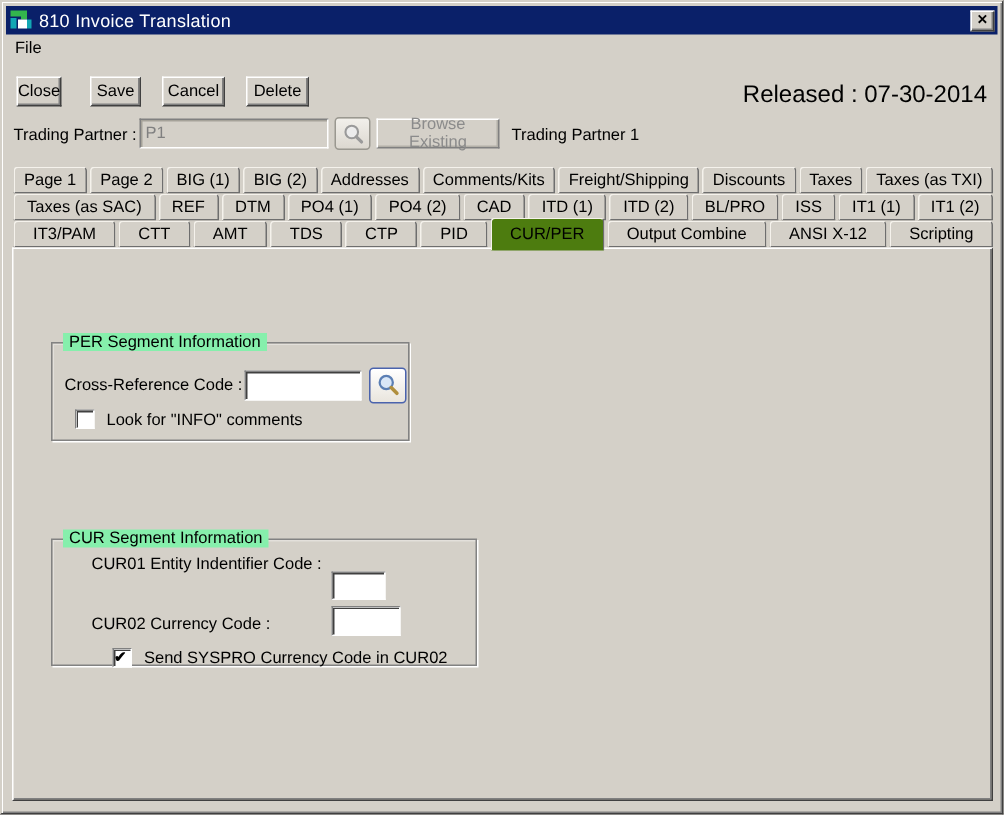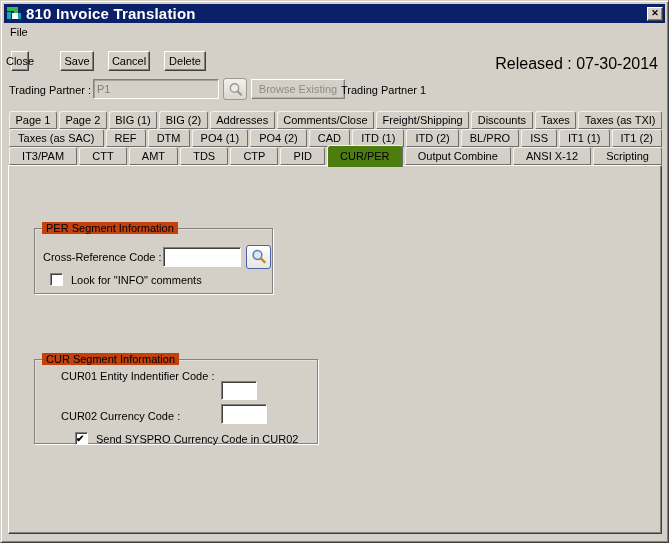--- a/index.html
+++ b/index.html
@@ -11,40 +11,40 @@
     box-shadow: inset 1px 1px 0 #ffffff, inset -1px -1px 0 #808080;
     font-family:"Liberation Sans", sans-serif; font-size:11px; color:#000;
     overflow:hidden;
   }
   
   .titlebar {
     position:absolute; left:3px; top:3px; right:3px; height:19px;
     background:#0a2069; display:flex; align-items:center; padding:0 2px; gap:4px;
   }
   .titlebar .app-icon { width:16px; height:16px; flex:0 0 auto; }
-  .titlebar .title { flex:1; color:#fff; font-weight:bold; font-size:15px; letter-spacing:.2px; white-space:nowrap; overflow:hidden; }
+  .titlebar .title { flex:1; color:#fff; font-weight:normal; font-size:12px; letter-spacing:.2px; white-space:nowrap; overflow:hidden; }
   .titlebar .close-btn {
     width:16px; height:14px; background:#d4d0c8;
     border:1px solid; border-color:#fff #404040 #404040 #fff;
     box-shadow: inset -1px -1px 0 #808080;
     display:flex; align-items:center; justify-content:center;
     font-size:9px; font-weight:bold; line-height:1; cursor:default; color:#000;
   }
   
   .menubar { position:absolute; left:4px; top:24px; height:16px; display:flex; }
   .menu-item { padding:1px 5px; cursor:default; }
   
   .tb-btn {
     position:absolute; top:50px; height:20px;
     background:#d4d0c8; border:1px solid; border-color:#fff #404040 #404040 #fff;
     box-shadow: inset -1px -1px 0 #808080;
     display:flex; align-items:center; justify-content:center;
     font-size:11px; cursor:default; font-family:inherit;
   }
-  .btn-close  { left:10px;  width:18px; }
+  .btn-close  { left:10px;  width:30px; }
   .btn-save   { left:59px;  width:34px; }
   .btn-cancel { left:107px; width:42px; }
   .btn-delete { left:163px; width:42px; }
   .released { position:absolute; top:54px; right:10px; font-size:16px; }
   
   .partner-label { position:absolute; left:8px; top:83px; }
   .partner-input {
     position:absolute; left:92px; top:78px; width:126px; height:20px;
     background:#d4d0c8; color:#808080;
     border:1px solid; border-color:#808080 #fff #fff #808080;
@@ -59,21 +59,21 @@
     left:222px; top:77px; width:24px; height:22px;
     background:linear-gradient(#f2f0eb,#dcd8d0);
     border:1px solid #9a9890;
   }
   .search-btn.blue {
     left:211px; top:16px; width:25px; height:24px;
     background:linear-gradient(#ffffff,#e9e5dd);
     border:1px solid #4a63ad;
   }
   .browse-btn {
-    position:absolute; left:250px; top:78px; width:94px; height:20px;
+    position:absolute; left:250px; top:78px; width:82px; height:20px;
     background:#d4d0c8; color:#8b8b8b;
     border:1px solid; border-color:#fff #808080 #808080 #fff;
     box-shadow: inset -1px -1px 0 #b3b0a8;
     display:flex; align-items:center; justify-content:center; font-size:11px; font-family:inherit; cursor:default;
   }
   .partner-name { position:absolute; left:340px; top:83px; }
   
   .tabs { position:absolute; left:8px; top:110px; width:653px; }
   .tab-row { display:flex; height:18px; }
   .tab {
@@ -95,21 +95,21 @@
     background:#d4d0c8;
     border:1px solid; border-color:#fff #404040 #404040 #fff;
     box-shadow: inset -1px -1px 0 #808080;
   }
   .groupbox {
     position:absolute;
     border:1px solid #828282;
     box-shadow: 1px 1px 0 #ffffff, inset 1px 1px 0 rgba(255,255,255,.35);
   }
   .groupbox .legend {
-    position:absolute; top:-7px; left:7px; background:#c2410c; padding:0 4px;
+    position:absolute; top:-7px; left:7px; background:#86efac; padding:0 4px;
     font-size:11px; white-space:nowrap;
   }
   .gb-per { left:25px; top:62px; width:239px; height:66px; }
   .gb-cur { left:25px; top:193px; width:284px; height:85px; }
   .lbl { position:absolute; white-space:nowrap; }
   .edit {
     position:absolute; background:#fff; border:1px solid; border-color:#808080 #fff #fff #808080;
     box-shadow: inset 1px 1px 0 #404040;
     font-size:11px; font-family:inherit; padding:0 3px; outline:none;
   }
@@ -165,21 +165,21 @@
   <button class="browse-btn">Browse Existing</button>
   <span class="partner-name">Trading Partner 1</span>
 
   <div class="tabs">
     <div class="tab-row">
         <div class="tab">Page 1</div>
         <div class="tab">Page 2</div>
         <div class="tab">BIG (1)</div>
         <div class="tab">BIG (2)</div>
         <div class="tab">Addresses</div>
-        <div class="tab">Comments/Close</div>
+        <div class="tab">Comments/Kits</div>
         <div class="tab">Freight/Shipping</div>
         <div class="tab">Discounts</div>
         <div class="tab">Taxes</div>
         <div class="tab">Taxes (as TXI)</div>
       </div>
     <div class="tab-row">
         <div class="tab">Taxes (as SAC)</div>
         <div class="tab">REF</div>
         <div class="tab">DTM</div>
         <div class="tab">PO4 (1)</div>

